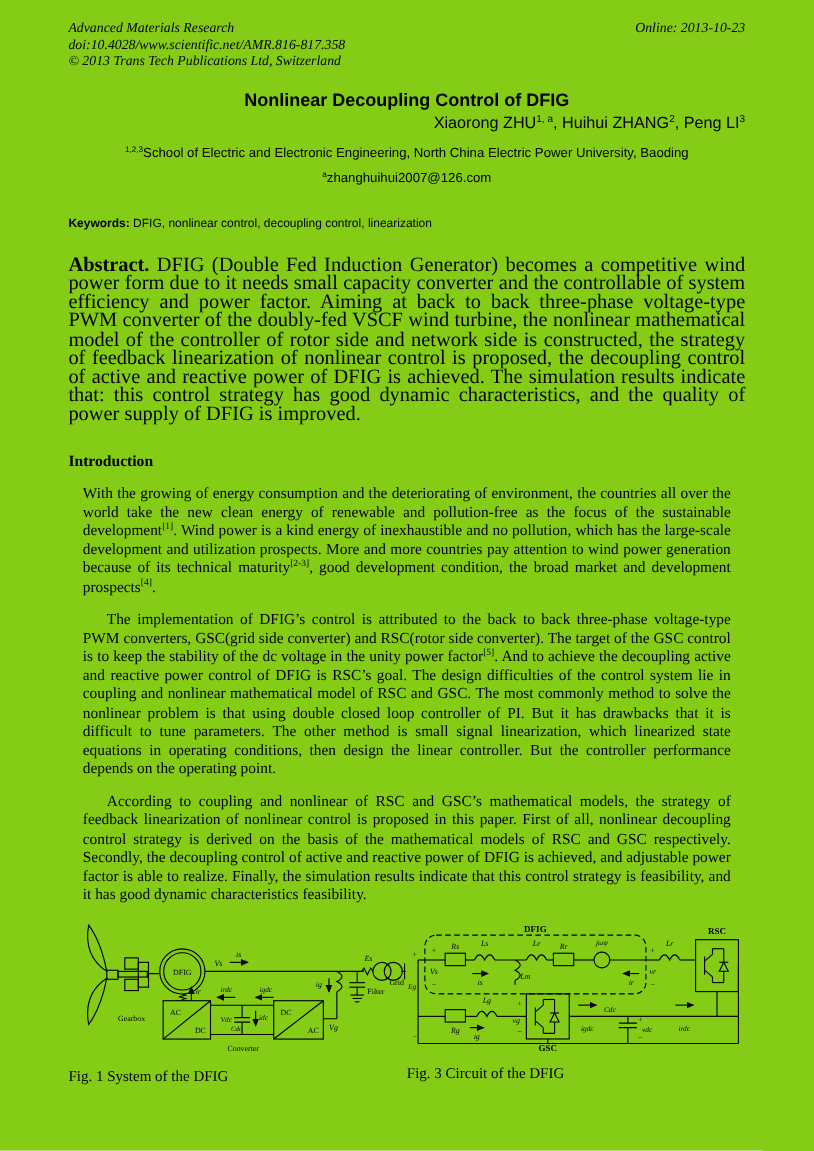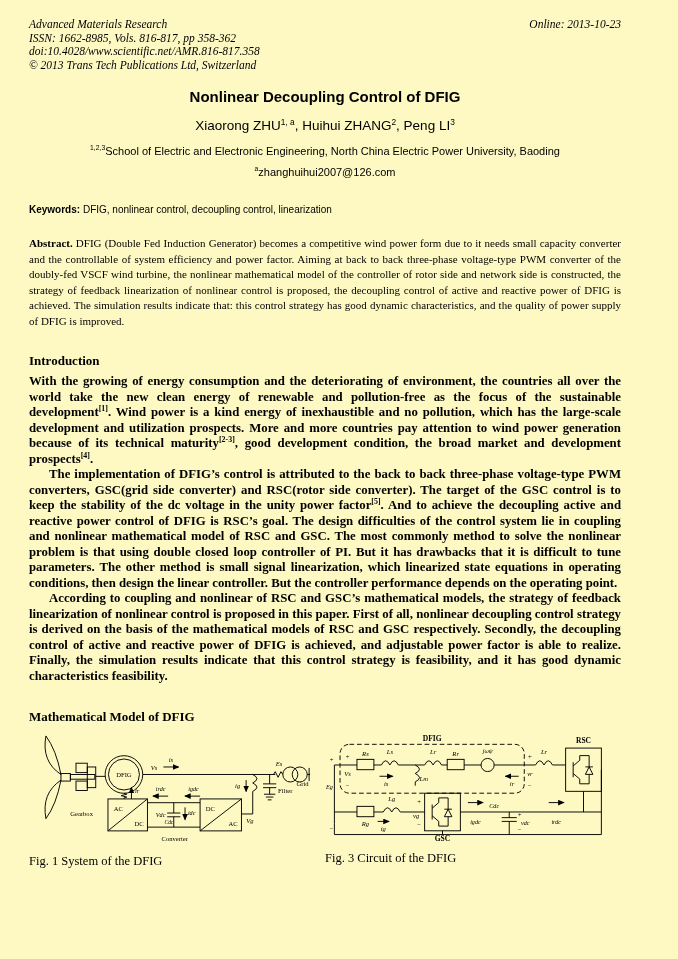--- a/index.html
+++ b/index.html
@@ -1,56 +1,55 @@
 <!DOCTYPE html>
 <html><head>
 <meta charset="utf-8">
 <style>
   html,body { margin:0; padding:0; background:#fff; }
   .page {
-    width:678px; height:959px; background:#fef9c3; color:#000;
-    box-sizing:border-box; padding:18px 57px 0 29px;
+    width:678px; height:959px; background:#84cc16; color:#000;
+    box-sizing:border-box; padding:18px 57px 0 57px;
     font-family:"Liberation Serif", serif; position:relative; overflow:hidden;
   }
   .hdr { display:flex; justify-content:space-between; font-style:italic;
          font-size:11.5px; line-height:13.6px; }
   .title { font-family:Liberation Sans, sans-serif; font-weight:bold;
            font-size:15px; text-align:center; margin:16px 0 0 0; }
   .authors { font-family:"Liberation Sans", sans-serif; font-size:13.5px;
-             text-align:center; margin-top:13px; }
+             text-align:right; margin-top:3px; }
   .affil { font-family:"Liberation Sans", sans-serif; font-size:11px;
            text-align:center; margin-top:11px; line-height:14px; }
   .email { font-family:"Liberation Sans", sans-serif; font-size:11px;
            text-align:center; margin-top:8px; }
   .keywords { font-family:"Liberation Sans", sans-serif; font-size:10px;
               margin-top:26px; }
-  .abstract { font-size:11px; line-height:15.5px; text-align:justify;
+  .abstract { font-size:17px; line-height:15.5px; text-align:justify;
               margin:21px 0 0 0; }
   .sec { font-size:13px; font-weight:bold; margin:24px 0 5px 0; }
   .sec.model { margin-top:25px; margin-bottom:6px; }
-  p.body { font-size:12.8px; line-height:15.5px; text-align:justify; margin:0;font-weight:bold; }
+  p.body { font-size:12.8px; line-height:15.5px; text-align:justify; margin:12px; }
   p.indent { text-indent:20px; }
   sup { font-size:0.62em; line-height:0; }
   .figrow { display:flex; margin-top:2px; }
   .figcol { width:50%; text-align:left; margin:0; }
   .figcap { font-size:12.5px; margin-top:1px; }
   svg { overflow:visible; }
   svg text { font-family:"Liberation Serif", serif; fill:#000; }
   svg text.it { font-style:italic; }
   svg text.bx { font-weight:bold; }
 </style>
 </head>
 <body>
 
 <div class="page">
 
   <div class="hdr">
     <div>
       <div>Advanced Materials Research</div>
-      <div>ISSN: 1662-8985, Vols. 816-817, pp 358-362</div>
       <div>doi:10.4028/www.scientific.net/AMR.816-817.358</div>
       <div>© 2013 Trans Tech Publications Ltd, Switzerland</div>
     </div>
     <div>Online: 2013-10-23</div>
   </div>
 
   <h1 class="title">Nonlinear Decoupling Control of DFIG</h1>
   <div class="authors">Xiaorong ZHU<sup>1, a</sup>, Huihui ZHANG<sup>2</sup>, Peng LI<sup>3</sup></div>
   <div class="affil">
     <div><sup>1,2,3</sup>School of Electric and Electronic Engineering, North China Electric Power University, Baoding</div>
@@ -59,21 +58,20 @@
 
   <div class="keywords"><b>Keywords: </b>DFIG, nonlinear control, decoupling control, linearization</div>
 
   <p class="abstract"><b>Abstract. </b>DFIG (Double Fed Induction Generator) becomes a competitive wind power form due to it needs small capacity converter and the controllable of system efficiency and power factor. Aiming at back to back three-phase voltage-type PWM converter of the doubly-fed VSCF wind turbine, the nonlinear mathematical model of the controller of rotor side and network side is constructed, the strategy of feedback linearization of nonlinear control is proposed, the decoupling control of active and reactive power of DFIG is achieved. The simulation results indicate that: this control strategy has good dynamic characteristics, and the quality of power supply of DFIG is improved.</p>
 
   <h2 class="sec">Introduction</h2>
   <p class="body">With the growing of energy consumption and the deteriorating of environment, the countries all over the world take the new clean energy of renewable and pollution-free as the focus of the sustainable development<sup>[1]</sup>. Wind power is a kind energy of inexhaustible and no pollution, which has the large-scale development and utilization prospects. More and more countries pay attention to wind power generation because of its technical maturity<sup>[2-3]</sup>, good development condition, the broad market and development prospects<sup>[4]</sup>.</p>
   <p class="body indent">The implementation of DFIG’s control is attributed to the back to back three-phase voltage-type PWM converters, GSC(grid side converter) and RSC(rotor side converter). The target of the GSC control is to keep the stability of the dc voltage in the unity power factor<sup>[5]</sup>. And to achieve the decoupling active and reactive power control of DFIG is RSC’s goal. The design difficulties of the control system lie in coupling and nonlinear mathematical model of RSC and GSC. The most commonly method to solve the nonlinear problem is that using double closed loop controller of PI. But it has drawbacks that it is difficult to tune parameters. The other method is small signal linearization, which linearized state equations in operating conditions, then design the linear controller. But the controller performance depends on the operating point.</p>
   <p class="body indent">According to coupling and nonlinear of RSC and GSC’s mathematical models, the strategy of feedback linearization of nonlinear control is proposed in this paper. First of all, nonlinear decoupling control strategy is derived on the basis of the mathematical models of RSC and GSC respectively. Secondly, the decoupling control of active and reactive power of DFIG is achieved, and adjustable power factor is able to realize. Finally, the simulation results indicate that this control strategy is feasibility, and it has good dynamic characteristics feasibility.</p>
 
-  <h2 class="sec model">Mathematical Model of DFIG</h2>
 
   <div class="figrow">
 
     <figure class="figcol">
       <svg width="282" height="118" viewBox="0 0 300 125">
         <defs>
           <marker id="ah1" markerWidth="7" markerHeight="7" refX="6" refY="3" orient="auto" markerUnits="userSpaceOnUse">
             <path d="M0,0L7,3L0,6Z" fill="#000"></path>
           </marker>
         </defs>

